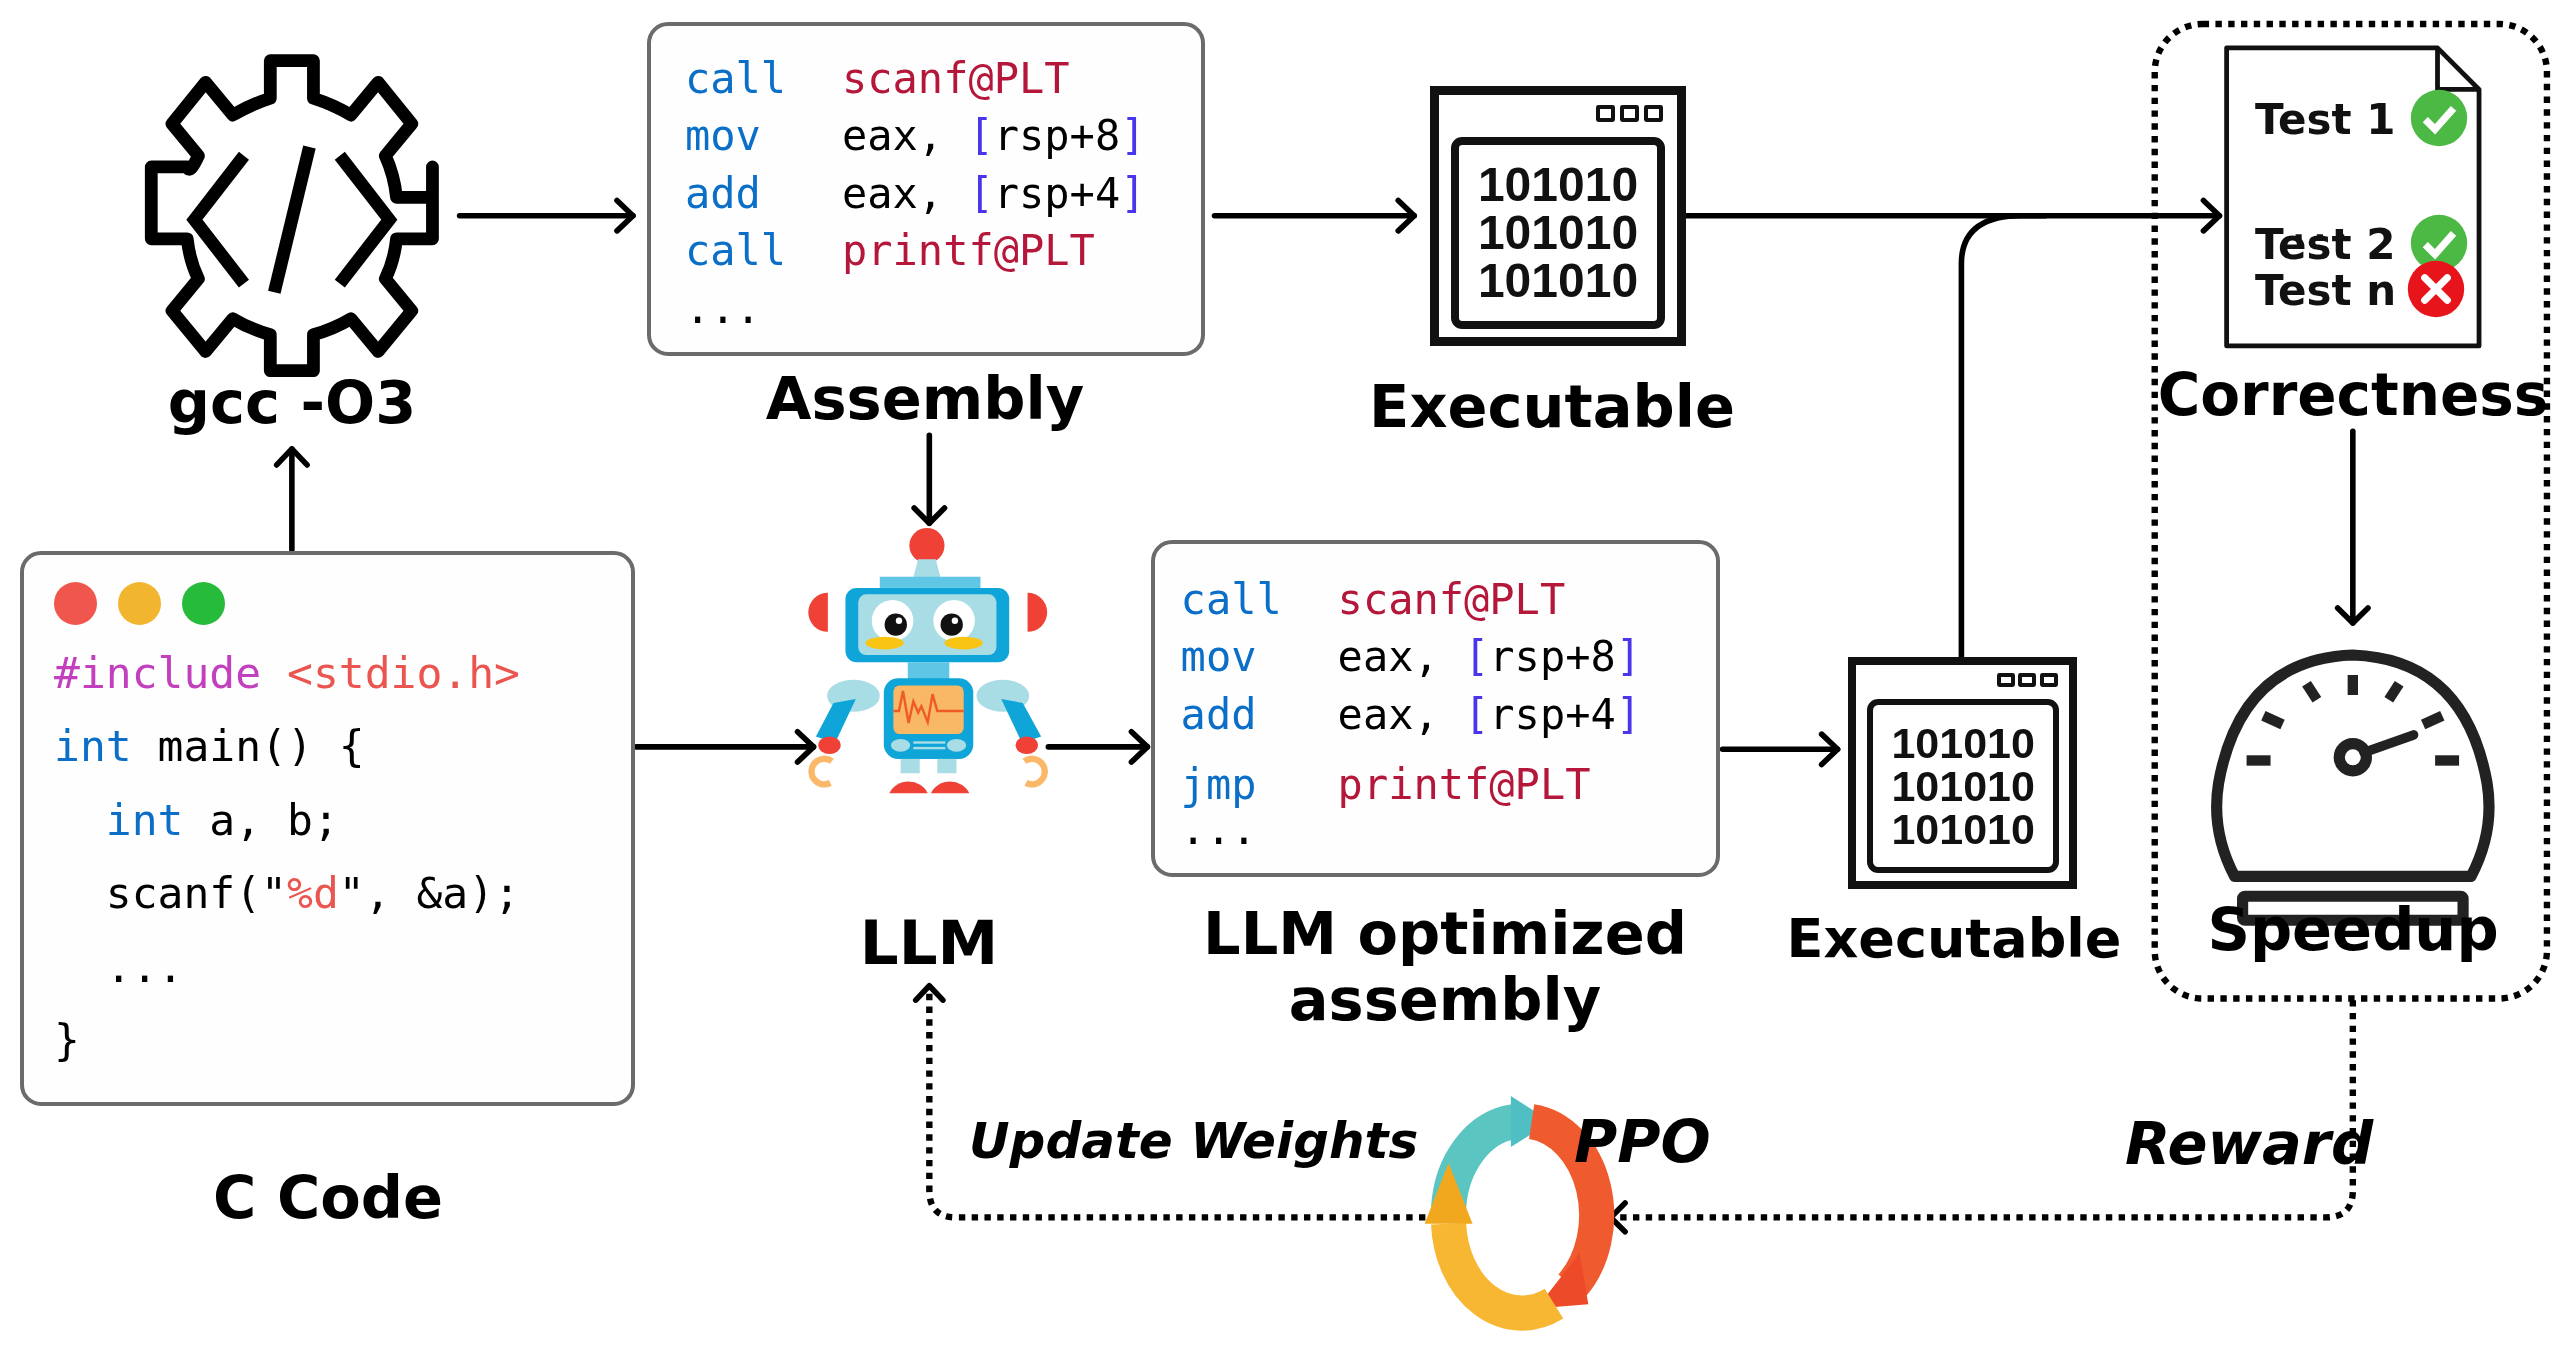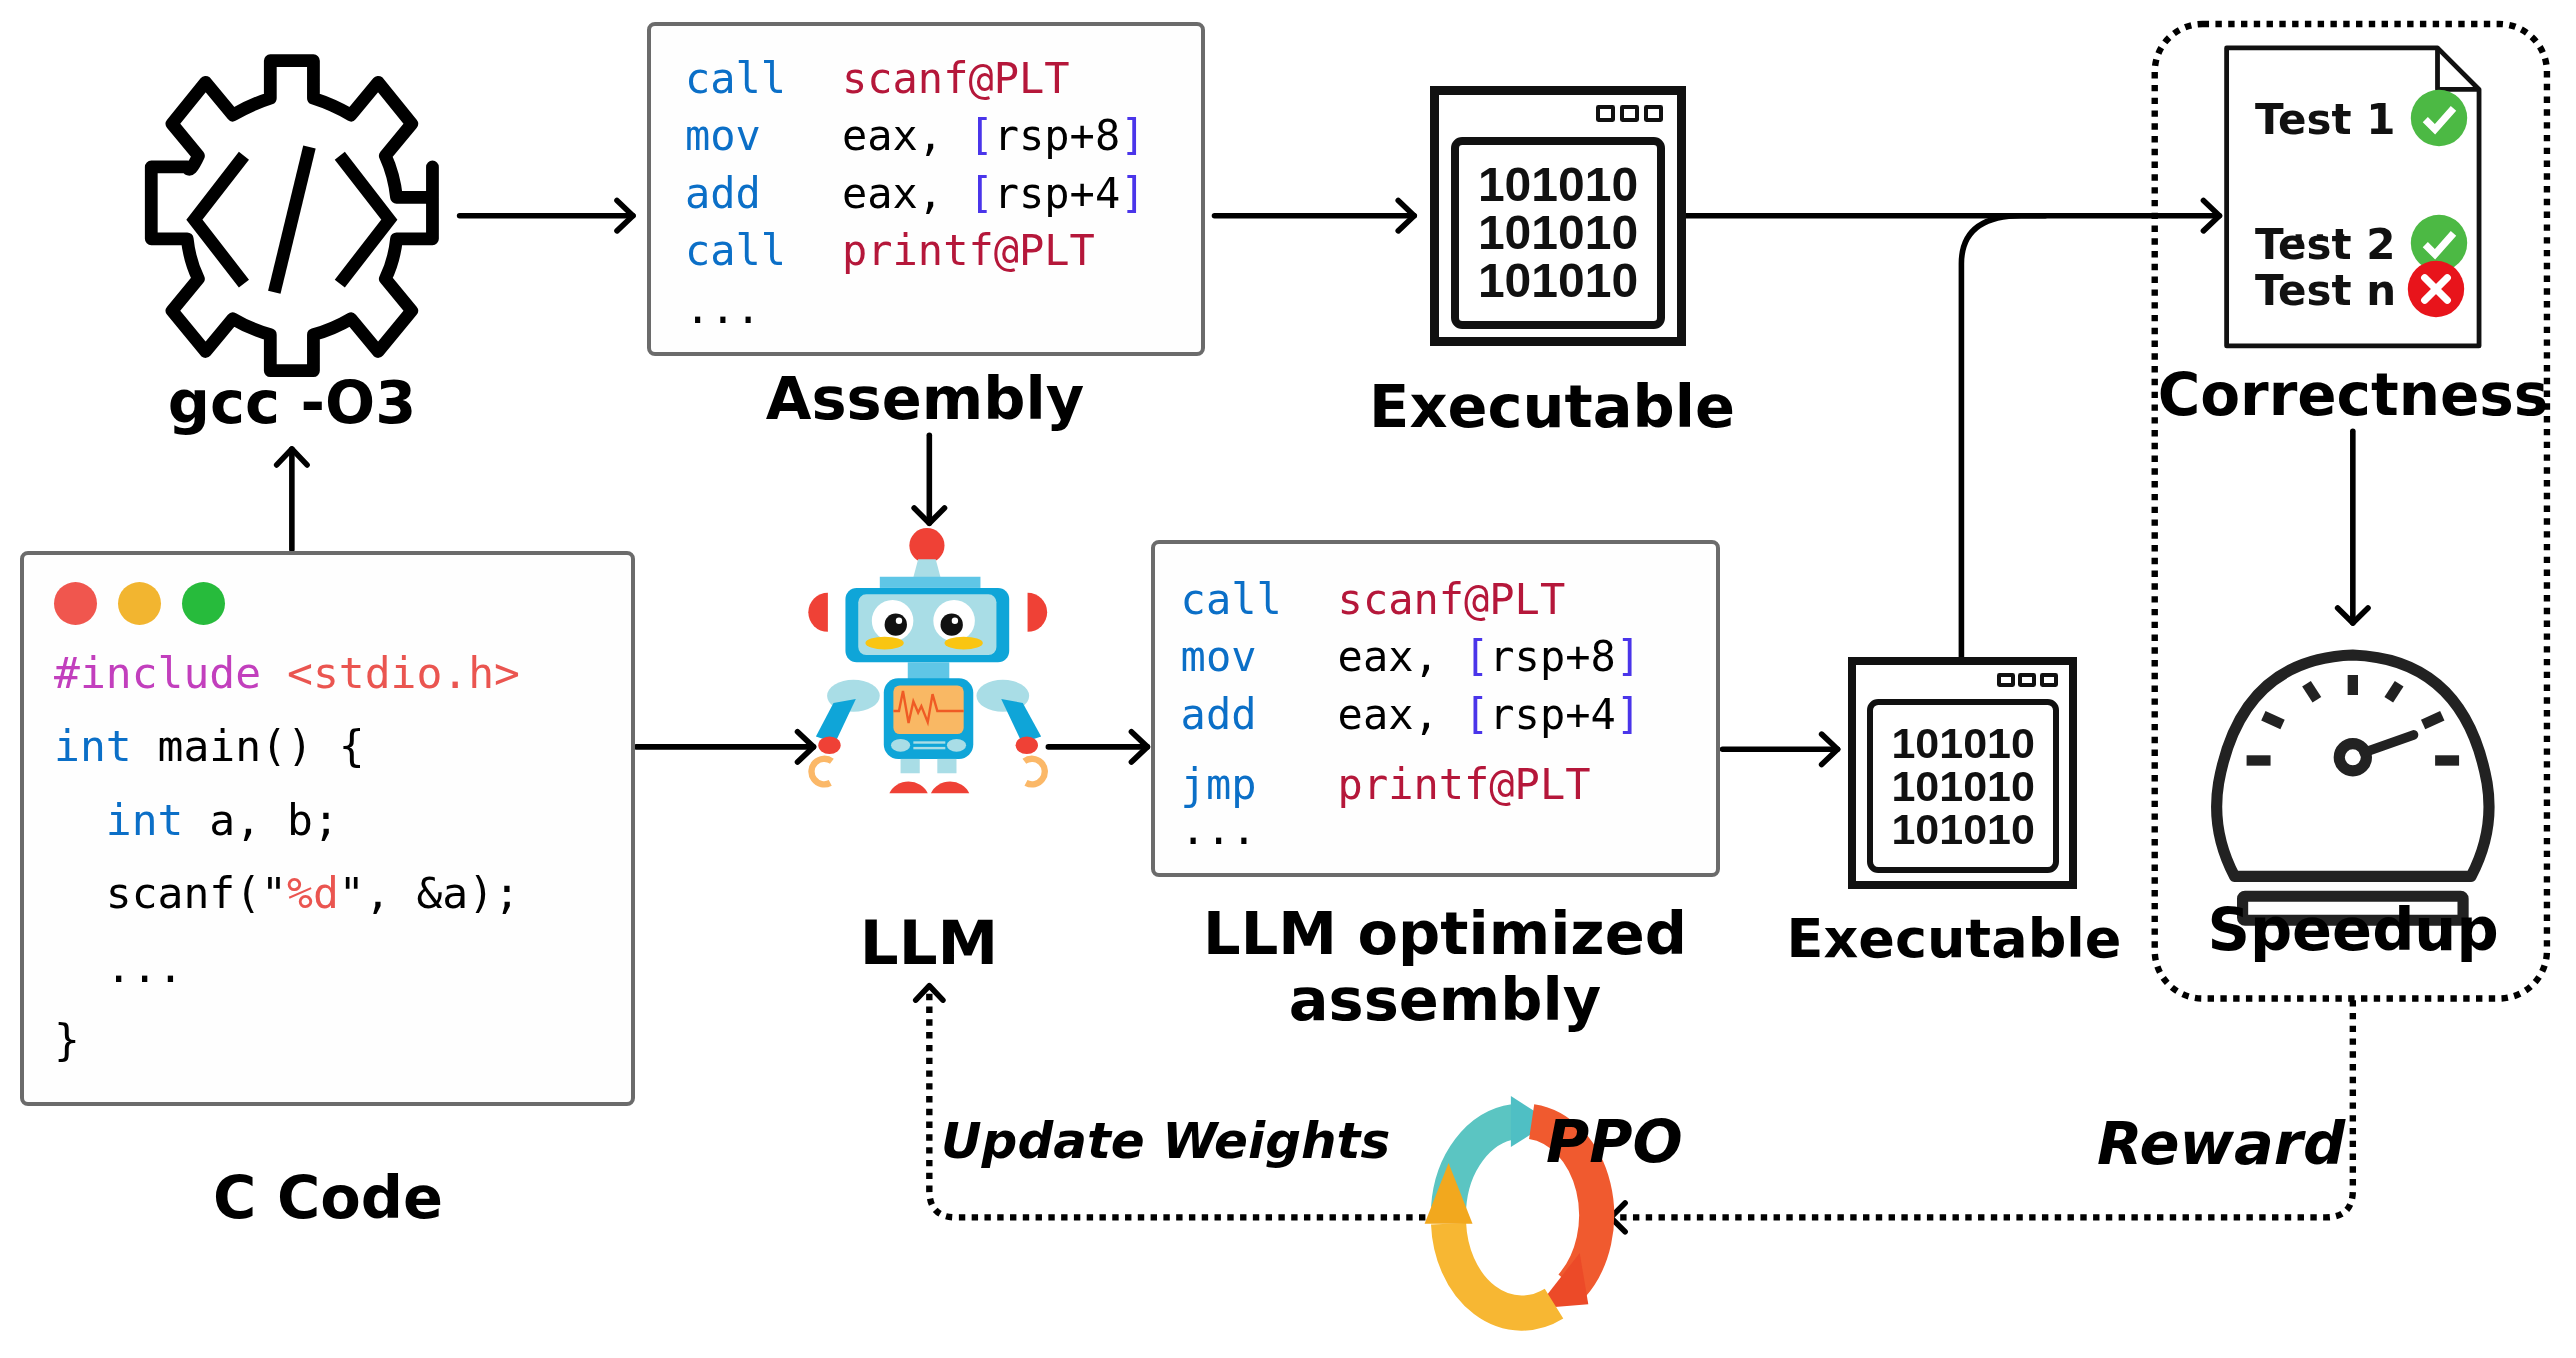--- a/index.html
+++ b/index.html
@@ -1,29 +1,29 @@
 <!DOCTYPE html>
 <html style="font-size:12.8px"><head>
 <meta charset="utf-8">
 <style>
   html, body { margin: 0; padding: 0; background: #ffffff; }
   body { width: 2576px; height: 1358px; position: relative; overflow: hidden; font-family: "DejaVu Sans", sans-serif; }
   .abs { position: absolute; }
   svg.layer { position: absolute; left: 0; top: 0; }
-  .code-box { position: absolute; background: #fefefe; border: 4.8px solid #6b6b6b; border-radius: 8px; box-sizing: border-box; }
+  .code-box { position: absolute; background: #fefefe; border: 4.8px solid #6b6b6b; border-radius: 21px; box-sizing: border-box; }
   .mono { font-family: "DejaVu Sans Mono", monospace; white-space: pre; }
   .asm-line { position: absolute; font-size: 42px; line-height: 48px; }
   .c-line { position: absolute; font-size: 43px; line-height: 50px; }
   .kw { color: #0b6fc7; }
   .fn { color: #b5173a; }
   .br { color: #4a35ea; }
   .pp { color: #c23fbd; }
   .str { color: #ea5550; }
   .label { position: absolute; font-family: "DejaVu Sans", sans-serif; font-weight: bold; color: #000; text-align: right; white-space: nowrap; transform: translateX(-50%); }
-  .ilabel { position: absolute; font-family: "DejaVu Sans", sans-serif; font-weight: bold; font-style: italic; color: #000; white-space: nowrap; }
+  .ilabel { position: absolute; font-family: "DejaVu Sans", sans-serif; font-weight: bold; font-style: italic; color: #000; white-space: nowrap; margin-left: 28px; }
   .dot { position: absolute; width: 43px; height: 43px; border-radius: 50%; }
   .exe { position: absolute; border: 9.6px solid #111; box-sizing: border-box; background: #fff; }
   .exe-inner { position: absolute; border: 8px solid #111; border-radius: 11.2px; box-sizing: border-box; display: flex; flex-direction: column; align-items: center; justify-content: center; }
   .bin { font-family: "Liberation Sans", sans-serif; font-weight: bold; color: #111; line-height: 1.0; }
   .wbtn { position: absolute; border: 4.8px solid #111; box-sizing: border-box; border-radius: 2.4px; }
   .test-row { position: absolute; display: flex; align-items: center; }
   .test-text { font-family: "DejaVu Sans", sans-serif; font-weight: bold; font-size: 42px; color: #111; }
 </style>
 </head>
 <body>

